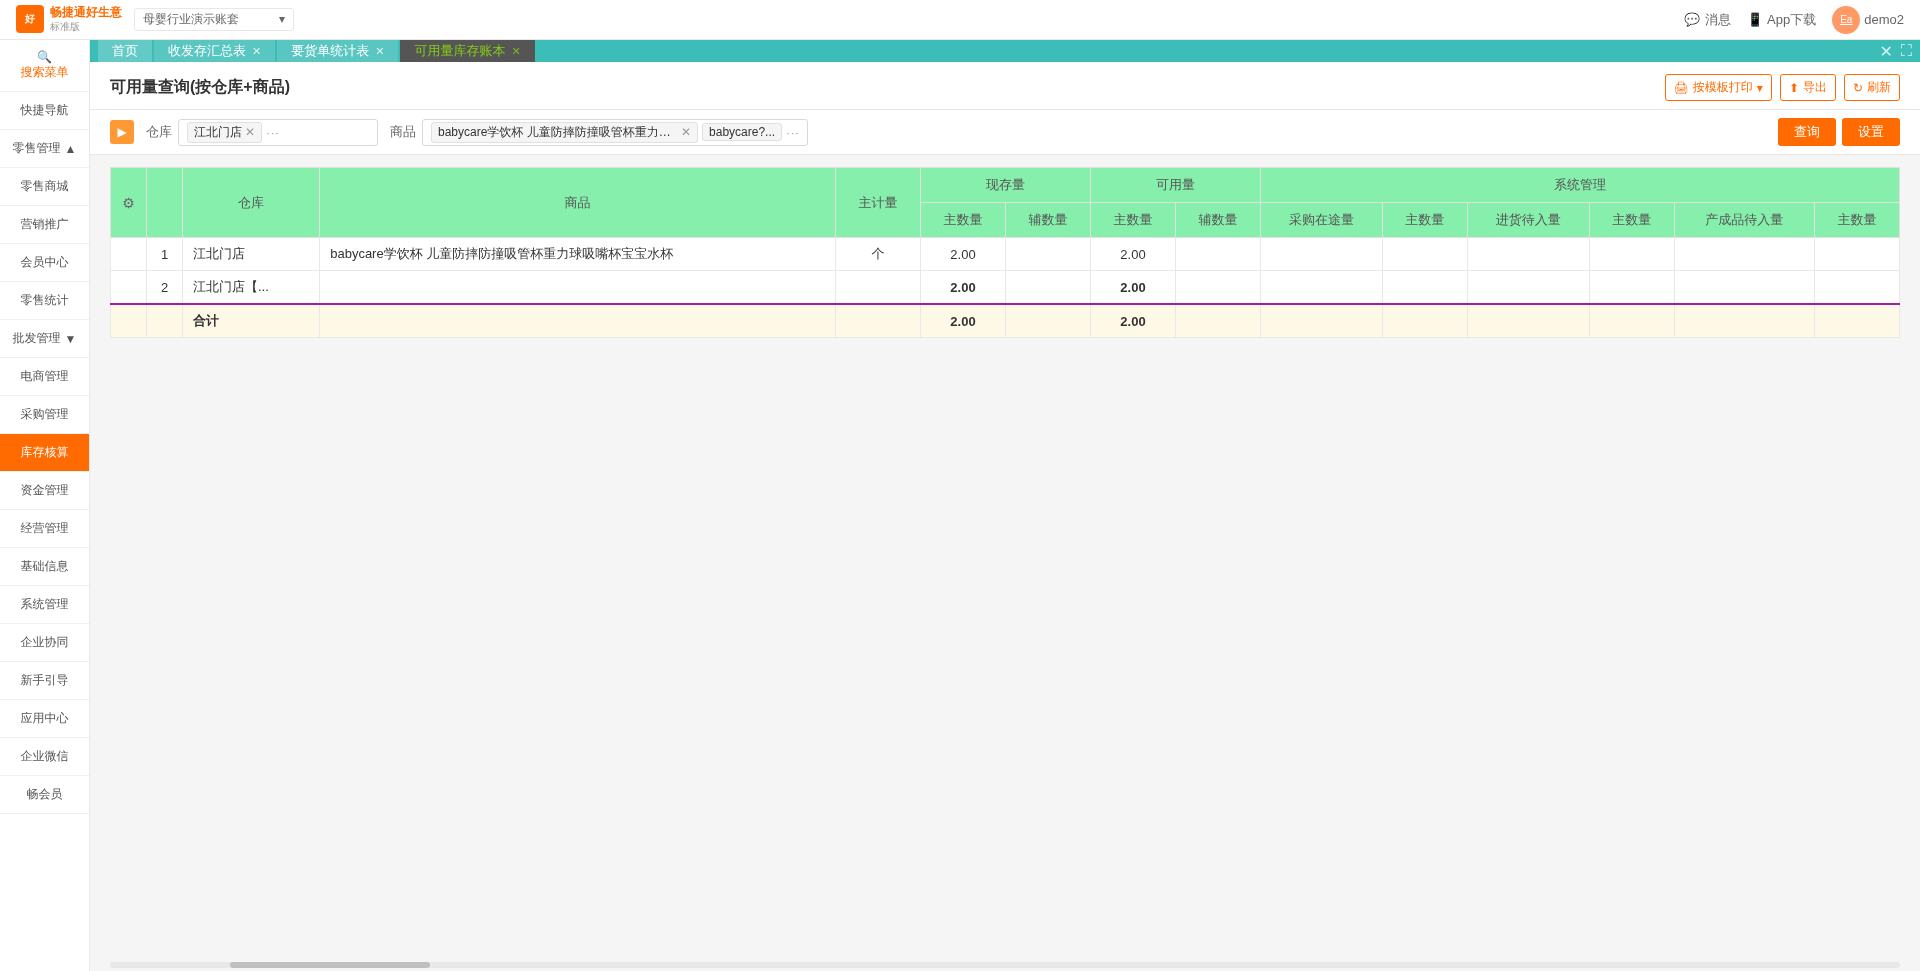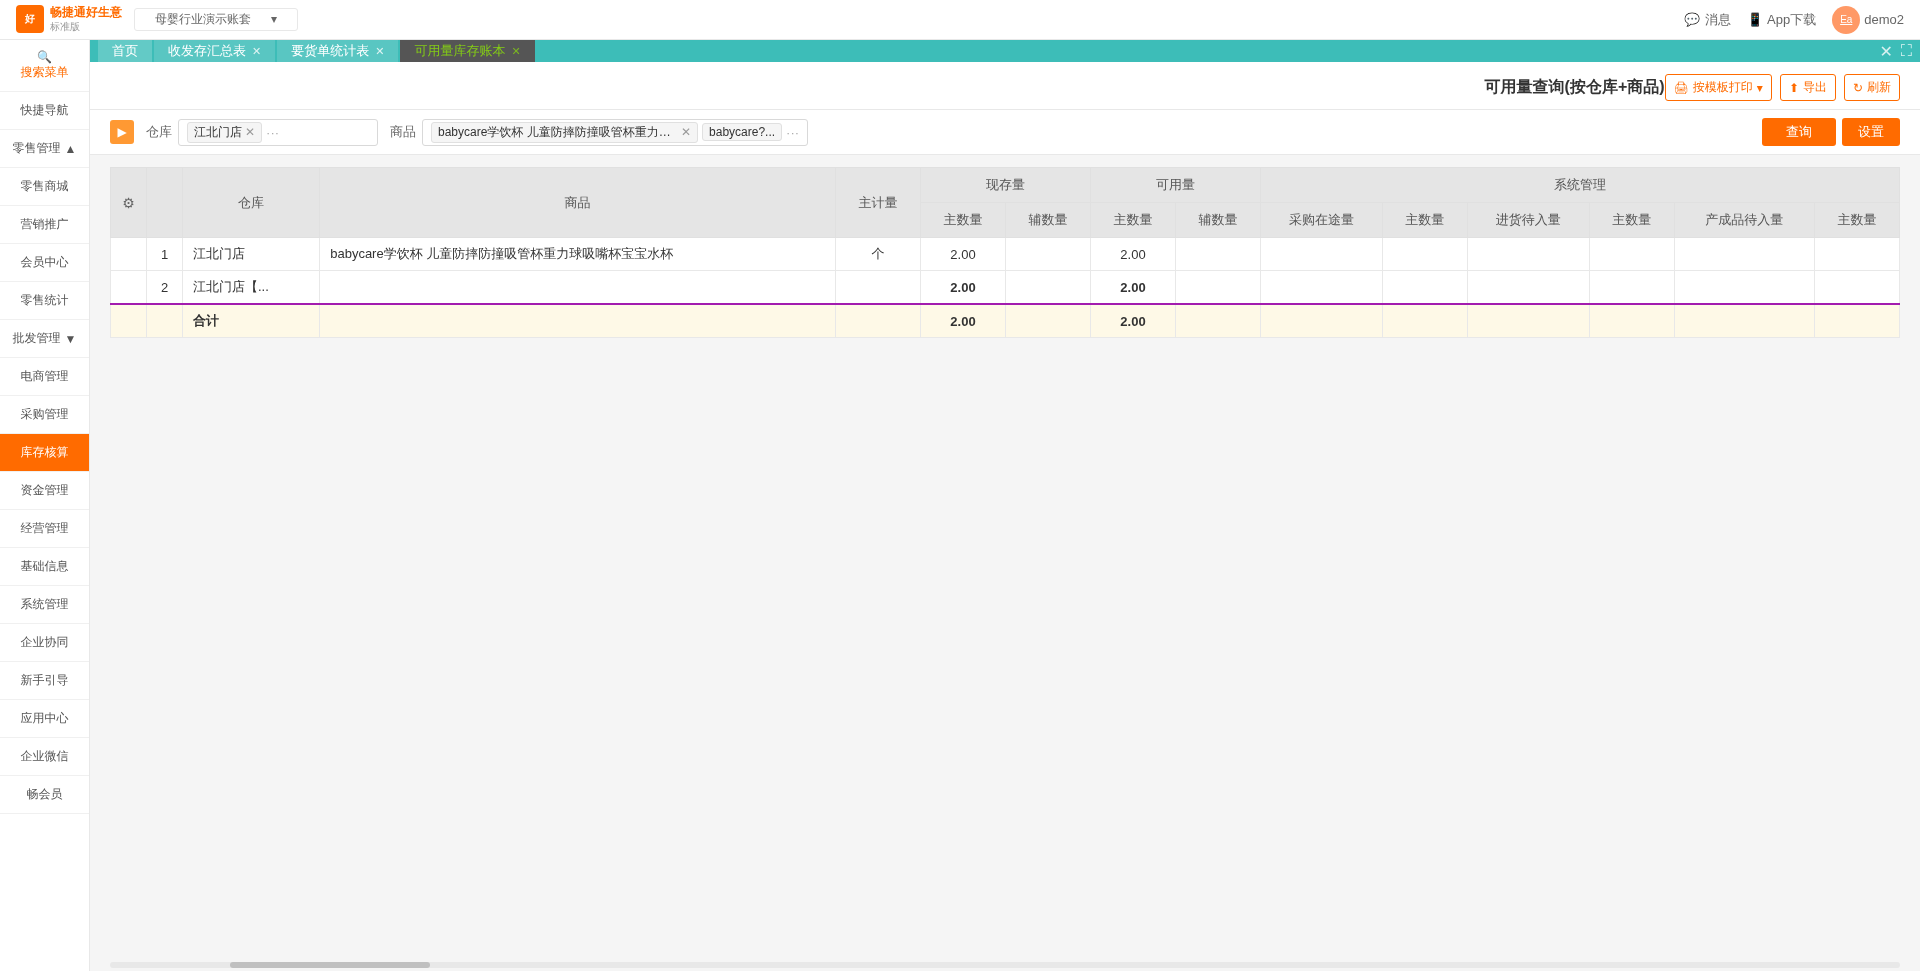--- a/index.html
+++ b/index.html
@@ -5,21 +5,21 @@
     * { box-sizing: border-box; margin: 0; padding: 0; }
     body { font-family: 'Microsoft YaHei', Arial, sans-serif; font-size: 13px; background: #f5f5f5; color: #333; display: flex; flex-direction: column; height: 971px; overflow: hidden; }
 
     
     .top-bar { height: 40px; background: #fff; border-bottom: 1px solid #e8e8e8; display: flex; align-items: center; justify-content: space-between; padding: 0 16px; }
     .top-bar-left { display: flex; align-items: center; gap: 12px; }
     .logo-area { display: flex; align-items: center; gap: 6px; }
     .logo-icon { width: 28px; height: 28px; background: #ff6b00; border-radius: 4px; display: flex; align-items: center; justify-content: center; color: white; font-size: 10px; font-weight: bold; }
     .logo-text { font-size: 12px; color: #ff6b00; font-weight: bold; line-height: 1.2; }
     .logo-sub { font-size: 10px; color: #999; }
-    .industry-selector { display: flex; align-items: center; gap: 20px; border: 1px solid #e8e8e8; padding: 2px 20px; border-radius: 3px; cursor: pointer; font-size: 12px; color: #666; min-width: 160px; }
+    .industry-selector { display: flex; align-items: center; gap: 20px; border: 1px solid #e8e8e8; padding: 2px 8px; border-radius: 3px; cursor: pointer; font-size: 12px; color: #666; min-width: 160px; }
     .top-bar-right { display: flex; align-items: center; gap: 16px; }
     .top-right-item { display: flex; align-items: center; gap: 4px; font-size: 13px; color: #666; cursor: pointer; }
     .avatar { width: 28px; height: 28px; border-radius: 50%; background: #ff9966; display: flex; align-items: center; justify-content: center; color: white; font-size: 10px; text-decoration: underline; }
 
     
     .main-layout { display: flex; flex: 1; overflow: hidden; }
     .sidebar { width: 90px; background: #fff; border-right: 1px solid #e8e8e8; display: flex; flex-direction: column; overflow-y: auto; }
     .sidebar-item { padding: 10px 6px; text-align: center; font-size: 12px; color: #555; cursor: pointer; border-bottom: 1px solid #f0f0f0; }
     .sidebar-item.active { background: #ff6b00; color: white; }
     .sidebar-item.search { color: #ff6b00; font-size: 12px; }
@@ -33,43 +33,43 @@
     .tab { display: flex; align-items: center; gap: 6px; padding: 6px 14px; border-radius: 4px 4px 0 0; font-size: 13px; cursor: pointer; color: white; background: transparent; }
     .tab.home { background: rgba(255,255,255,0.2); }
     .tab.active { background: #555; color: #84cc16; }
     .tab.inactive { background: rgba(255,255,255,0.15); }
     .tab-close { font-size: 11px; opacity: 0.8; cursor: pointer; }
     .tabs-right { margin-left: auto; display: flex; align-items: center; gap: 8px; }
     .tabs-right-btn { color: white; font-size: 16px; cursor: pointer; opacity: 0.8; }
 
     
     .page-content { flex: 1; overflow: hidden; display: flex; flex-direction: column; background: #f5f5f5; }
-    .page-header { background: #fff; padding: 12px 20px 8px; border-bottom: 1px solid #e8e8e8; display: flex; align-items: center; justify-content: flex-end; }
+    .page-header { background: #fff; padding: 12px 20px 8px; border-bottom: 1px solid #e8e8e8; display: flex; align-items: center; justify-content: space-between; }
     .page-title { font-size: 16px; font-weight: bold; color: #333; }
     .page-actions { display: flex; align-items: center; gap: 8px; }
     .action-btn { display: flex; align-items: center; gap: 4px; font-size: 12px; color: #ff6b00; cursor: pointer; padding: 4px 8px; border: 1px solid #ff6b00; border-radius: 3px; background: white; }
 
     
     .filter-bar { background: #fff; padding: 8px 20px; border-bottom: 1px solid #e8e8e8; display: flex; align-items: center; gap: 12px; }
     .filter-toggle { width: 24px; height: 24px; background: #ff9933; border-radius: 3px; display: flex; align-items: center; justify-content: center; color: white; cursor: pointer; font-size: 12px; }
     .filter-item { display: flex; align-items: center; gap: 6px; font-size: 13px; }
     .filter-label { color: #666; }
     .filter-tag-area { display: flex; align-items: center; gap: 4px; border: 1px solid #d9d9d9; border-radius: 3px; padding: 2px 8px; min-width: 200px; background: white; }
     .filter-tag { background: #f5f5f5; border: 1px solid #e0e0e0; border-radius: 3px; padding: 1px 6px; font-size: 12px; display: flex; align-items: center; gap: 3px; }
     .filter-tag-x { cursor: pointer; color: #999; }
     .filter-dots { color: #aaa; cursor: pointer; }
     .filter-tag-area-wide { min-width: 380px; }
     .filter-actions { margin-left: auto; display: flex; gap: 6px; }
-    .btn-query { background: #ff6b00; color: white; border: none; padding: 5px 24px; border-radius: 3px; cursor: pointer; font-size: 13px; }
+    .btn-query { background: #ff6b00; color: white; border: none; padding: 5px 16px; border-radius: 3px; cursor: pointer; font-size: 13px; }
     .btn-settings { background: #ff6b00; color: white; border: none; padding: 5px 16px; border-radius: 3px; cursor: pointer; font-size: 13px; }
 
     
     .table-wrapper { flex: 1; overflow: auto; padding: 12px 20px; }
     table { width: 100%; border-collapse: collapse; background: white; font-size: 13px; }
-    th { background: #e5e5e5; border: 1px solid #e0e0e0; padding: 8px 10px; text-align: center; font-weight: normal; color: #555; white-space: nowrap; }
+    th { background: #86efac; border: 1px solid #e0e0e0; padding: 8px 10px; text-align: center; font-weight: normal; color: #555; white-space: nowrap; }
     td { border: 1px solid #e8e8e8; padding: 7px 10px; text-align: center; color: #333; }
     .th-settings { width: 36px; }
     .th-group { text-align: center; }
     .total-row td { background: #fef9e7; font-weight: bold; border-top: 2px solid #a21caf; }
 
     
     .table-footer { height: 12px; background: #f5f5f5; display: flex; align-items: center; padding: 0 20px; }
     .scrollbar-track { flex: 1; height: 6px; background: #e8e8e8; border-radius: 3px; }
     .scrollbar-thumb { width: 200px; height: 6px; background: #c0c0c0; border-radius: 3px; margin-left: 120px; }
 

